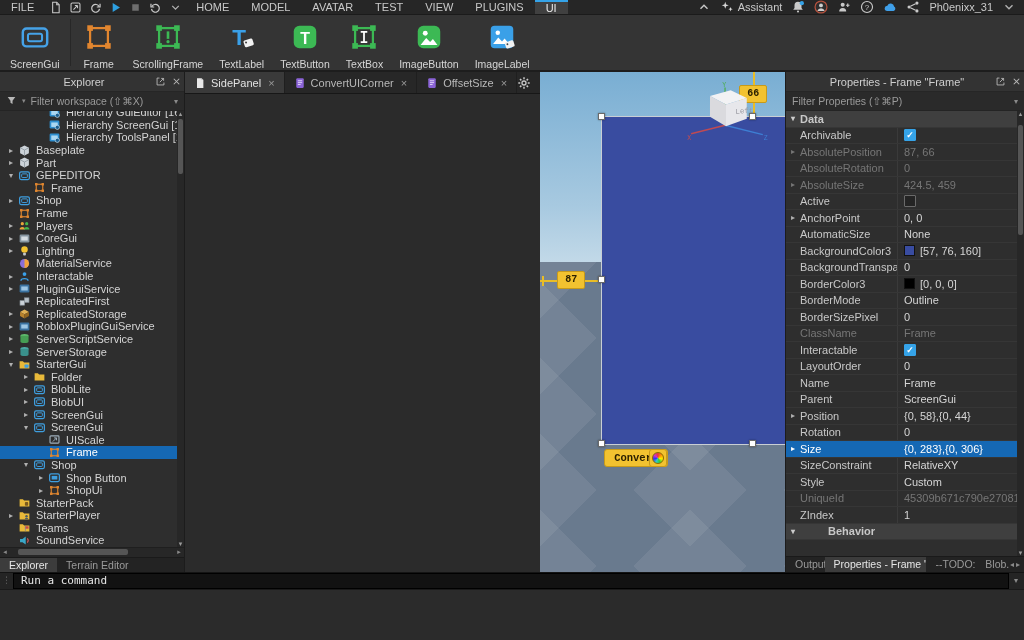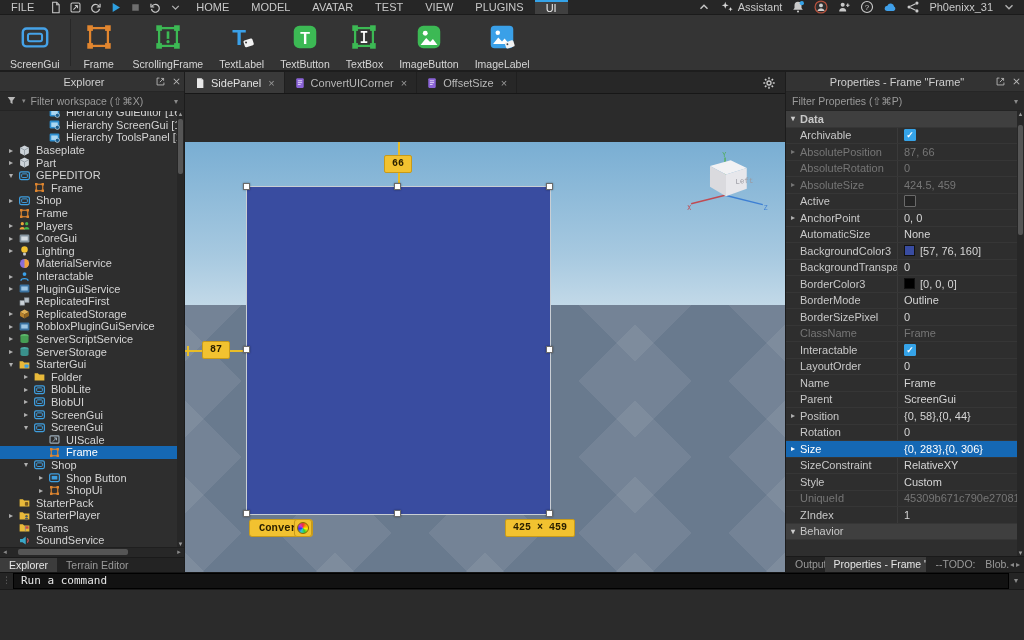--- a/index.html
+++ b/index.html
@@ -59,21 +59,21 @@
   .hscroll .harrow { width:10px; text-align:center; }
   .hscroll .hthumb { height:6px; width:110px; background:#555; border-radius:2px; margin-left:8px; }
   .bottom-tabs { height:15px; background:#232323; display:flex; align-items:stretch;
     font-size:10.5px; border-top:1px solid #1a1a1a; }
   .btab { display:flex; align-items:center; padding:0 9px; color:#9a9a9a; }
   .btab.active { background:#3c3c3c; color:#e6e6e6; }
   .btab-nav { margin-left:auto; display:flex; align-items:center; gap:2px; color:#8a8a8a;
     font-size:8px; padding-right:4px; }
 
   
-  #center { flex:1; display:flex; flex-direction:column; min-width:0;gap:48px; }
+  #center { flex:1; display:flex; flex-direction:row; min-width:0; }
   #doc-tabs { height:22px; background:#272727; display:flex; align-items:stretch;
     border-bottom:1px solid #171717; }
   .dtab { display:flex; align-items:center; gap:5px; padding:0 9px; font-size:11px;
     color:#b8b8b8; border-right:1px solid #1f1f1f; }
   .dtab.active { background:#3a3a3a; color:#e2e2e2; }
   .dtab svg { width:12px; height:12px; }
   .dtab .dclose { color:#9a9a9a; font-size:11px; margin-left:2px; }
   #doc-gear { margin-left:auto; display:flex; align-items:center; padding-right:9px; }
   #doc-gear svg { width:14px; height:14px; }
 
@@ -1043,21 +1043,21 @@
           </div>
           <div class="prop-row">
             <span class="p-arrow"></span>
             <span class="p-name">ZIndex</span>
             <span class="p-value">
               <span>1</span>
             </span>
           </div>
           <div class="prop-row section">
             <span class="p-arrow">▾</span>
-            <span class="p-name" style="font-weight: normal;">Behavior</span>
+            <span class="p-name" style="font-weight: bold; margin-left: 28px;">Behavior</span>
           </div>
           <div id="props-scroll">
           <span class="scroll-cap" style="top:0;">▲</span>
           <div class="thumb"></div>
           <span class="scroll-cap" style="bottom:0;">▼</span>
         </div>
         </div>
       <div class="bottom-tabs" id="props-bottom-tabs">
           <div class="btab" style="white-space: nowrap; overflow: hidden;">Output</div>
           <div class="btab active" style="white-space: nowrap; overflow: hidden;">Properties - Frame "Frame"</div>

